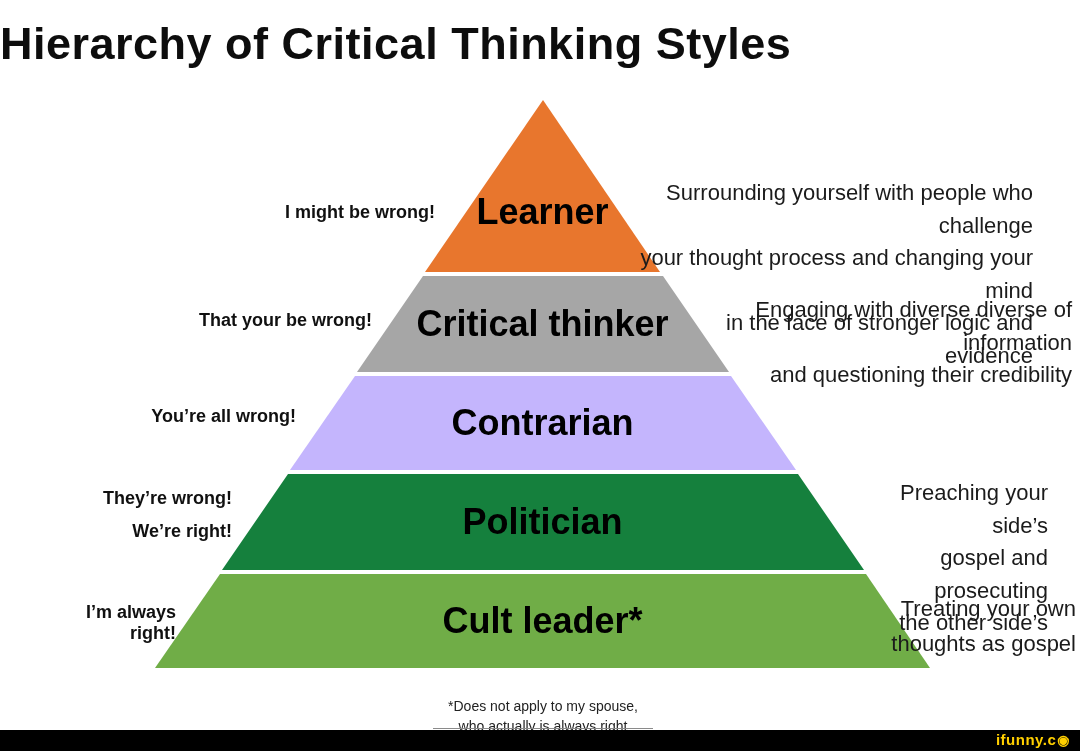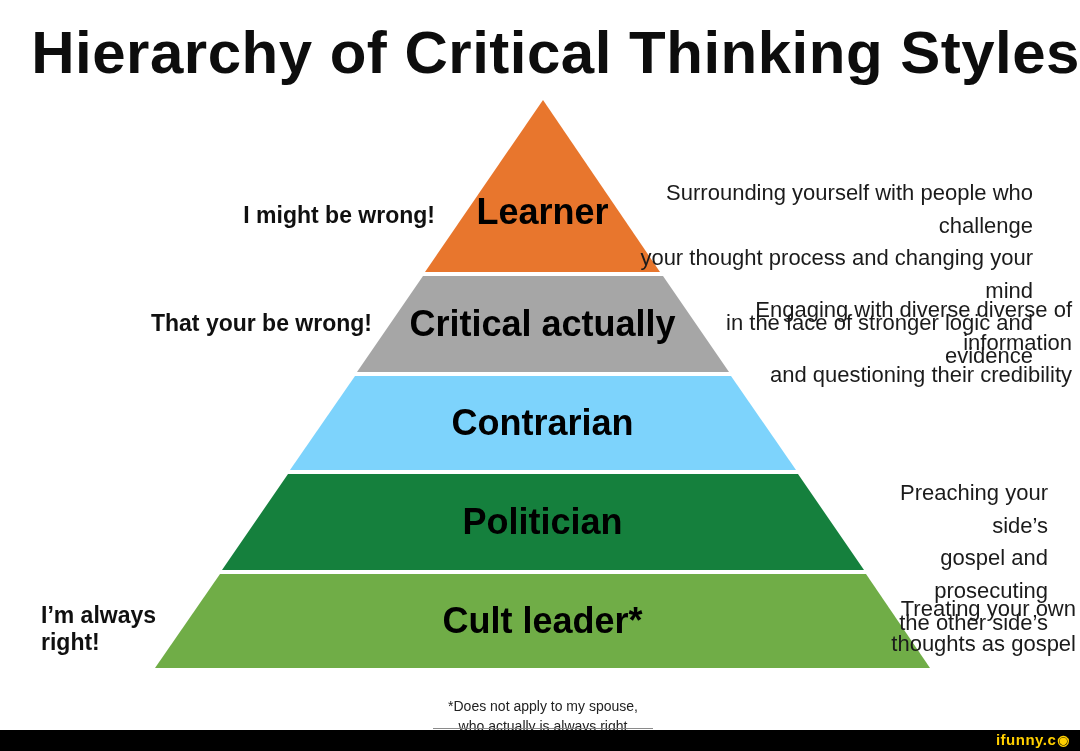--- a/index.html
+++ b/index.html
@@ -8,22 +8,22 @@
     position: relative;
     width: 1080px; height: 751px;
     background: #ffffff;
     overflow: hidden;
     margin: 0 auto;
   }
 
   .page-title {
     position: absolute;
     top: 18px; left: 0; width: 100%;
-    text-align: right;
-    font-size: 60px;
+    text-align: left;
+    font-size: 45px;
     font-weight: bold;
     letter-spacing: 0.5px;
     color: #0d0d0d;
   }
 
   
   .pyramid {
     position: absolute;
     left: 155px; top: 100px;
     width: 775px; height: 568px;
@@ -43,24 +43,24 @@
   .band-1 { top: 0;     height: 172px; clip-path: polygon(388px 0, 505px 172px, 270px 172px); padding-top: 52px; }
   .band-2 { top: 176px; height: 96px;  clip-path: polygon(268px 0, 508px 0, 574px 96px, 202px 96px); }
   .band-3 { top: 276px; height: 94px;  clip-path: polygon(200px 0, 576px 0, 641px 94px, 135px 94px); }
   .band-4 { top: 374px; height: 96px;  clip-path: polygon(133px 0, 643px 0, 709px 96px, 67px 96px); }
   .band-5 { top: 474px; height: 94px;  clip-path: polygon(65px 0, 711px 0, 775px 94px, 0 94px); }
 
   
   .left-label {
     position: absolute;
     font-weight: bold;
-    font-size: 23px;
+    font-size: 18px;
     color: #101010;
     white-space: pre-line;
-    text-align: left;
+    text-align: right;
   }
   .ll-1 { top: 202px; right: 645px; }
   .ll-2 { top: 310px; right: 708px; }
   .ll-3 { top: 406px; right: 784px; }
   .ll-4 { top: 482px; right: 848px; line-height: 1.85; }
   .ll-5 { top: 602px; right: 904px; padding-left: 41px; }
 
   
   .desc {
     position: absolute;
@@ -120,35 +120,38 @@
 
 <div class="canvas">
 
   <div class="page-title">Hierarchy of Critical Thinking Styles</div>
 
   <div class="pyramid">
     <div class="band band-1" style="background: rgb(232, 118, 45);">
       <span class="band-name">Learner</span>
     </div>
     <div class="band band-2" style="background: rgb(166, 166, 166);">
-      <span class="band-name">Critical actually</span>
+      <span class="band-name">Critical thinker</span>
     </div>
-    <div class="band band-3" style="background: #7dd3fc;">
+    <div class="band band-3" style="background: #c4b5fd;">
       <span class="band-name">Contrarian</span>
     </div>
     <div class="band band-4" style="background: #15803d;">
       <span class="band-name">Politician</span>
     </div>
     <div class="band band-5" style="background: rgb(112, 173, 71);">
       <span class="band-name">Cult leader*</span>
     </div>
   </div>
 
   <div class="left-label ll-1">I might be wrong!</div>
   <div class="left-label ll-2">That your be wrong!</div>
+  <div class="left-label ll-3">You’re all wrong!</div>
+  <div class="left-label ll-4">They’re wrong!
+We’re right!</div>
   <div class="left-label ll-5">I’m always right!</div>
 
   <div class="desc d-1">Surrounding yourself with people who challenge
 your thought process and changing your mind
 in the face of stronger logic and evidence</div>
   <div class="desc d-2">Engaging with diverse diverse of information
 and questioning their credibility</div>
   <div class="desc d-5">Treating your own
 thoughts as gospel</div>
   <div class="desc d-4">Preaching your side’s

